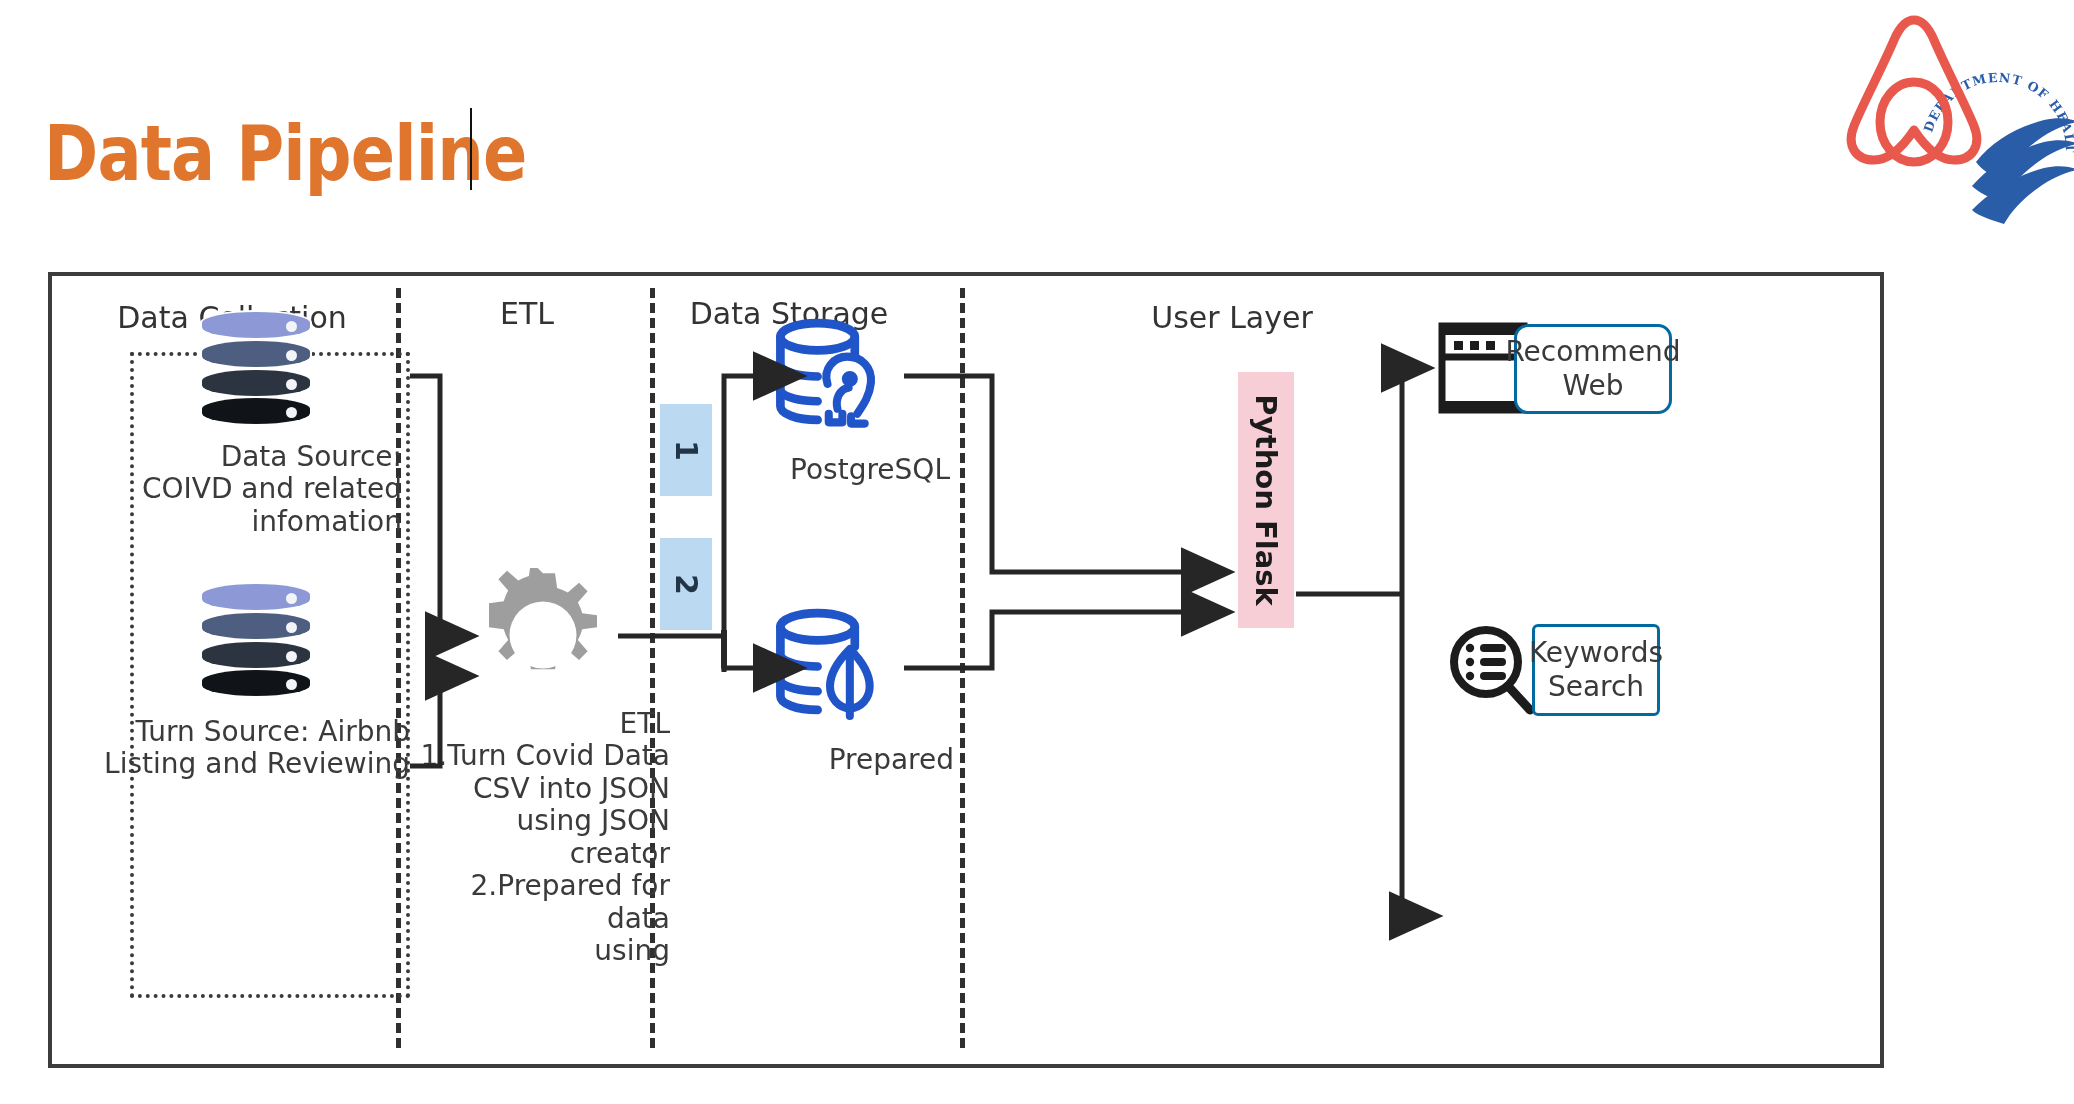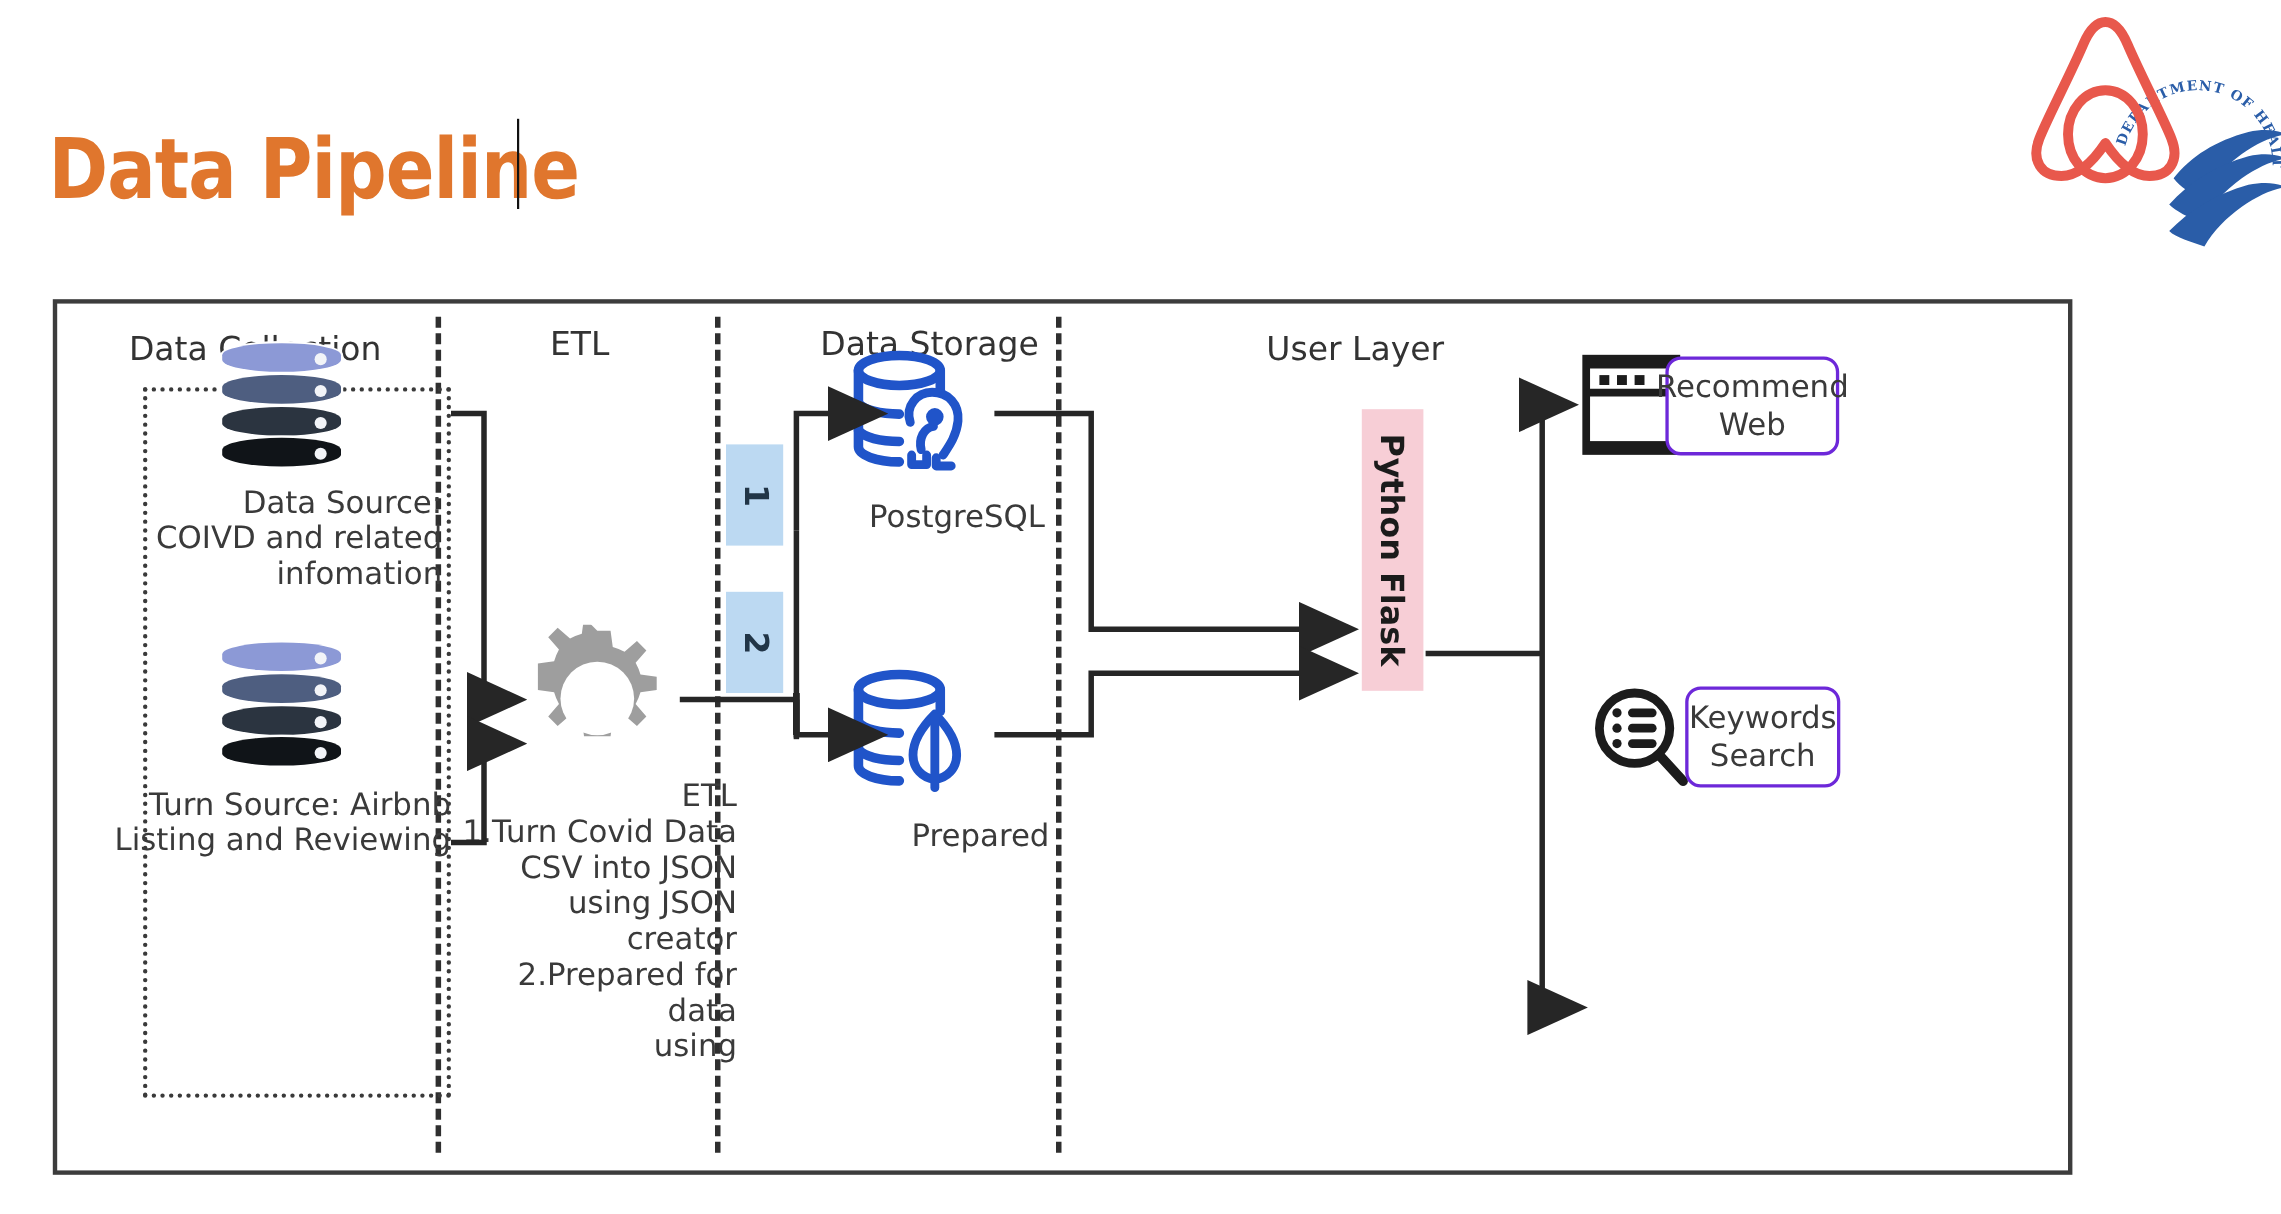--- a/index.html
+++ b/index.html
@@ -158,21 +158,21 @@
     font-size: 29px;
     font-weight: bold;
     color: #1b1b1b;
     white-space: nowrap;
     transform: rotate(90deg);
   }
 
   
   .ui-box {
     position: absolute;
-    border: 3px solid #6d28d9;
+    border: 3px solid #0369a1;
     background: #ffffff;
     display: flex;
     align-items: center;
     justify-content: center;
     text-align: center;
     font-size: 28px;
     color: #3a3a3a;
     line-height: 1.2;
     box-sizing: border-box;
   }
@@ -218,21 +218,21 @@
 </div>
 
 <div id="diagram-frame">
 
   <div class="col-divider" style="left:344px;"></div>
   <div class="col-divider" style="left:598px;"></div>
   <div class="col-divider" style="left:908px;"></div>
 
   <div class="col-header" style="left:60px;  top:24px; width:240px;">Data Collection</div>
   <div class="col-header" style="left:380px; top:20px; width:190px;">ETL</div>
-  <div class="col-header" style="left:663px; top:20px; width:260px;">Data Storage</div>
+  <div class="col-header" style="left:607px; top:20px; width:260px;">Data Storage</div>
   <div class="col-header" style="left:1020px; top:24px; width:320px;">User Layer</div>
 
   <div id="data-source-group"></div>
 
   <div class="db-stack" style="left:150px; top:36px; width:108px; height:118px;">
     <div class="layer" style="top:0px;  background:#8C99D6;"></div>
     <div class="layer" style="top:29px; background:#4E5E80;"></div>
     <div class="layer" style="top:58px; background:#2B3440;"></div>
     <div class="layer" style="top:86px; background:#101418;"></div>
     <div class="dot" style="top:9px;"></div>
@@ -339,21 +339,21 @@
   <svg style="position:absolute; left:1394px; top:348px; width:92px; height:94px;" viewBox="0 0 92 94">
     <circle cx="40" cy="38" r="32" fill="none" stroke="#1c1c1c" stroke-width="8"></circle>
     <line x1="62" y1="62" x2="84" y2="86" stroke="#1c1c1c" stroke-width="9" stroke-linecap="round"></line>
     <circle cx="24" cy="24" r="4.2" fill="#1c1c1c"></circle>
     <circle cx="24" cy="38" r="4.2" fill="#1c1c1c"></circle>
     <circle cx="24" cy="52" r="4.2" fill="#1c1c1c"></circle>
     <rect x="34" y="20" width="26" height="8" rx="4" fill="#1c1c1c"></rect>
     <rect x="34" y="34" width="26" height="8" rx="4" fill="#1c1c1c"></rect>
     <rect x="34" y="48" width="26" height="8" rx="4" fill="#1c1c1c"></rect>
   </svg>
-  <div class="ui-box" id="keywords-search-box" style="left:1480px; top:348px; width:141px; height:92px;border-radius:14px;">
+  <div class="ui-box" id="keywords-search-box" style="left:1480px; top:348px; width:128px; height:92px;">
     <div>
       <div>Keywords</div>
       <div>Search</div>
     </div>
   </div>
 
   <svg class="flow" width="1836" height="796" viewBox="0 0 1836 796">
     <defs>
       <marker id="ah" markerWidth="11" markerHeight="10" refX="9.5" refY="5" orient="auto" markerUnits="strokeWidth">
         <path d="M0,0 L11,5 L0,10 z" fill="#262626"></path>

